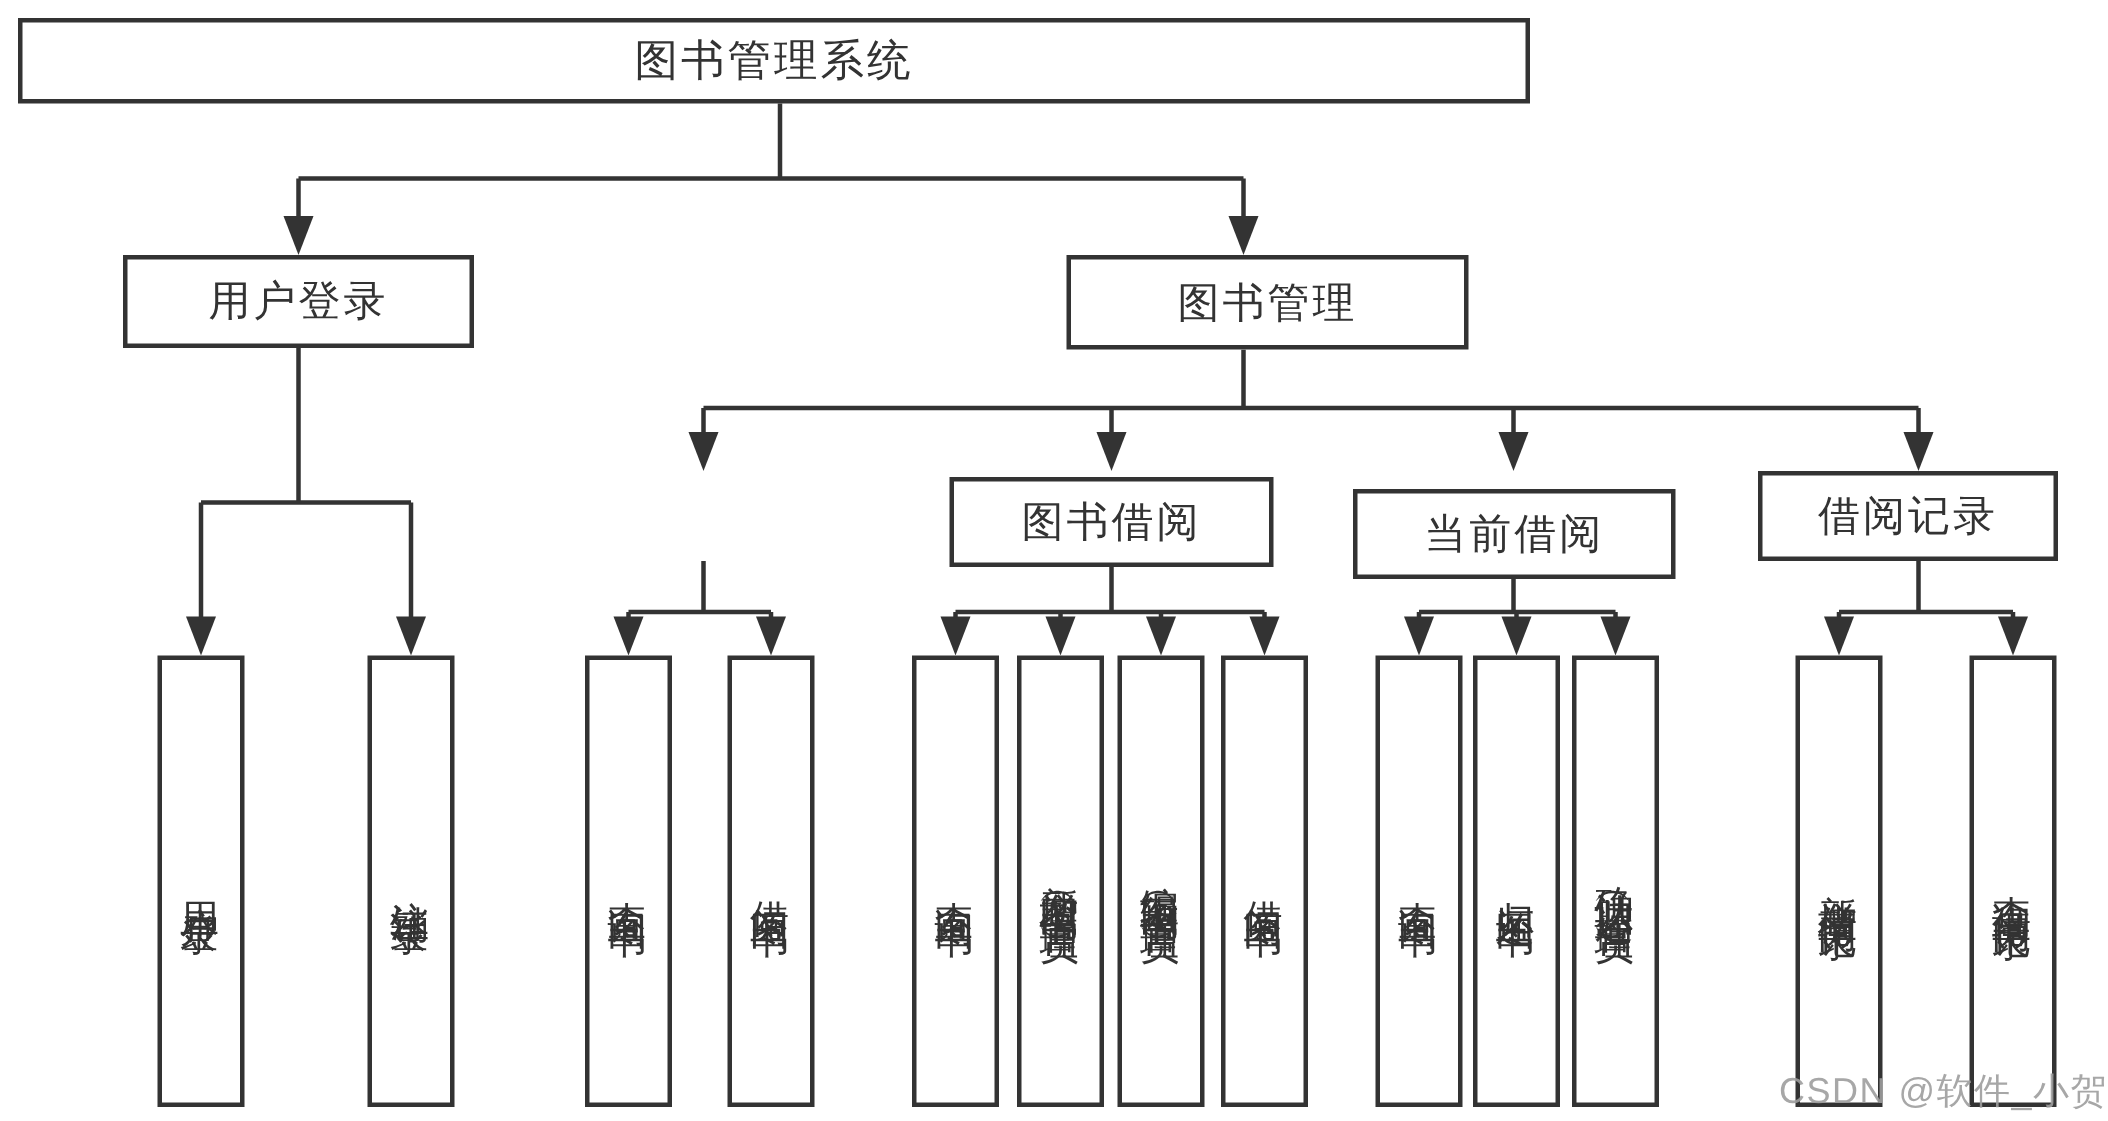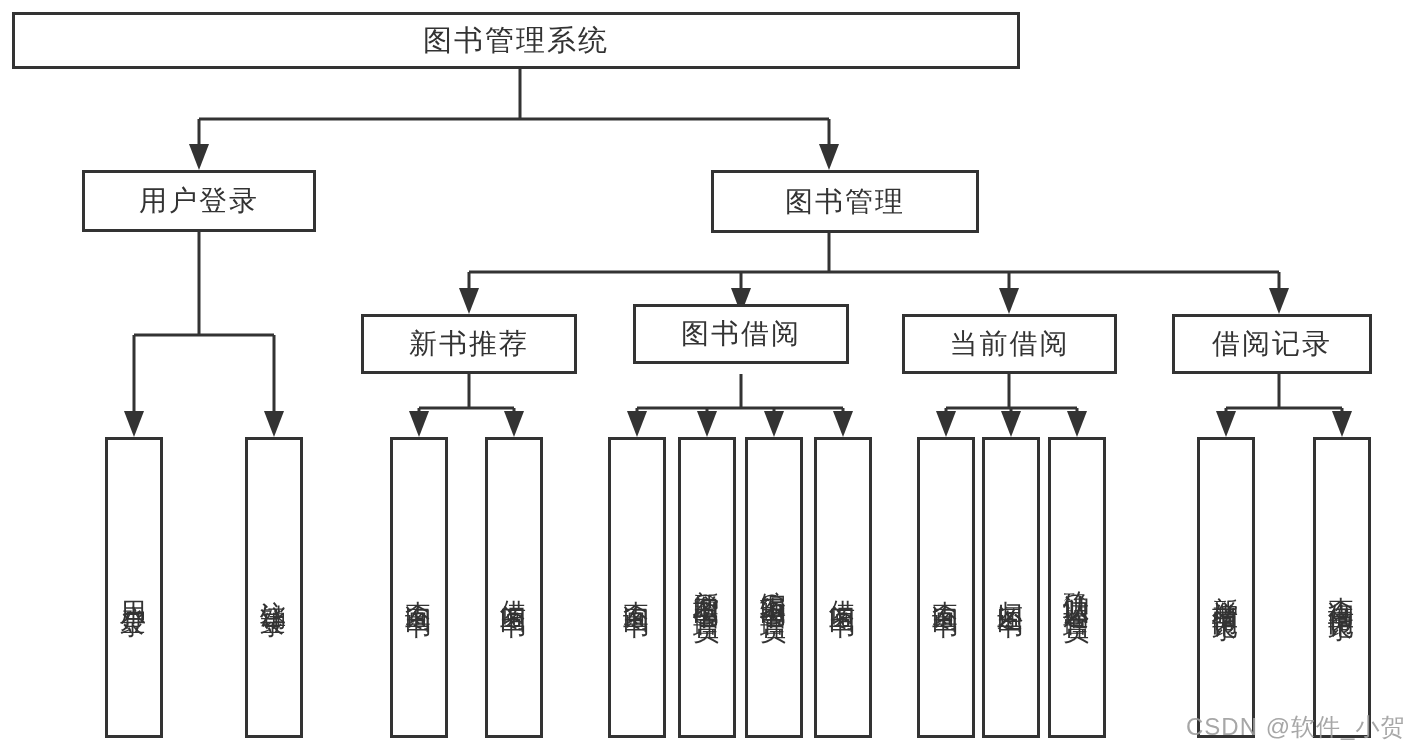--- a/index.html
+++ b/index.html
@@ -128,27 +128,24 @@
     <span>图书管理系统</span>
   </div>
 
   <div class="node hbox" style="left:82px;top:170px;width:234px;height:62px">
     <span>用户登录</span>
   </div>
   <div class="node hbox" style="left:711px;top:170px;width:268px;height:63px">
     <span>图书管理</span>
   </div>
 
-  <div class="node hbox" style="left:361px;top:314px;width:216px;height:60px">
-    <span>新书推荐</span>
-  </div>
-  <div class="node hbox" style="left:633px;top:304px;width:216px;height:60px">
+  <div class="node hbox" style="left:633px;top:318px;width:216px;height:60px">
     <span>图书借阅</span>
   </div>
-  <div class="node hbox" style="left:902px;top:314px;width:215px;height:60px">
+  <div class="node hbox" style="left:902px;top:326px;width:215px;height:60px">
     <span>当前借阅</span>
   </div>
   <div class="node hbox" style="left:1172px;top:314px;width:200px;height:60px">
     <span>借阅记录</span>
   </div>
 
   <div class="node vbox" style="left:105px">
     <span>用户登录</span>
   </div>
   <div class="node vbox" style="left:245px">

